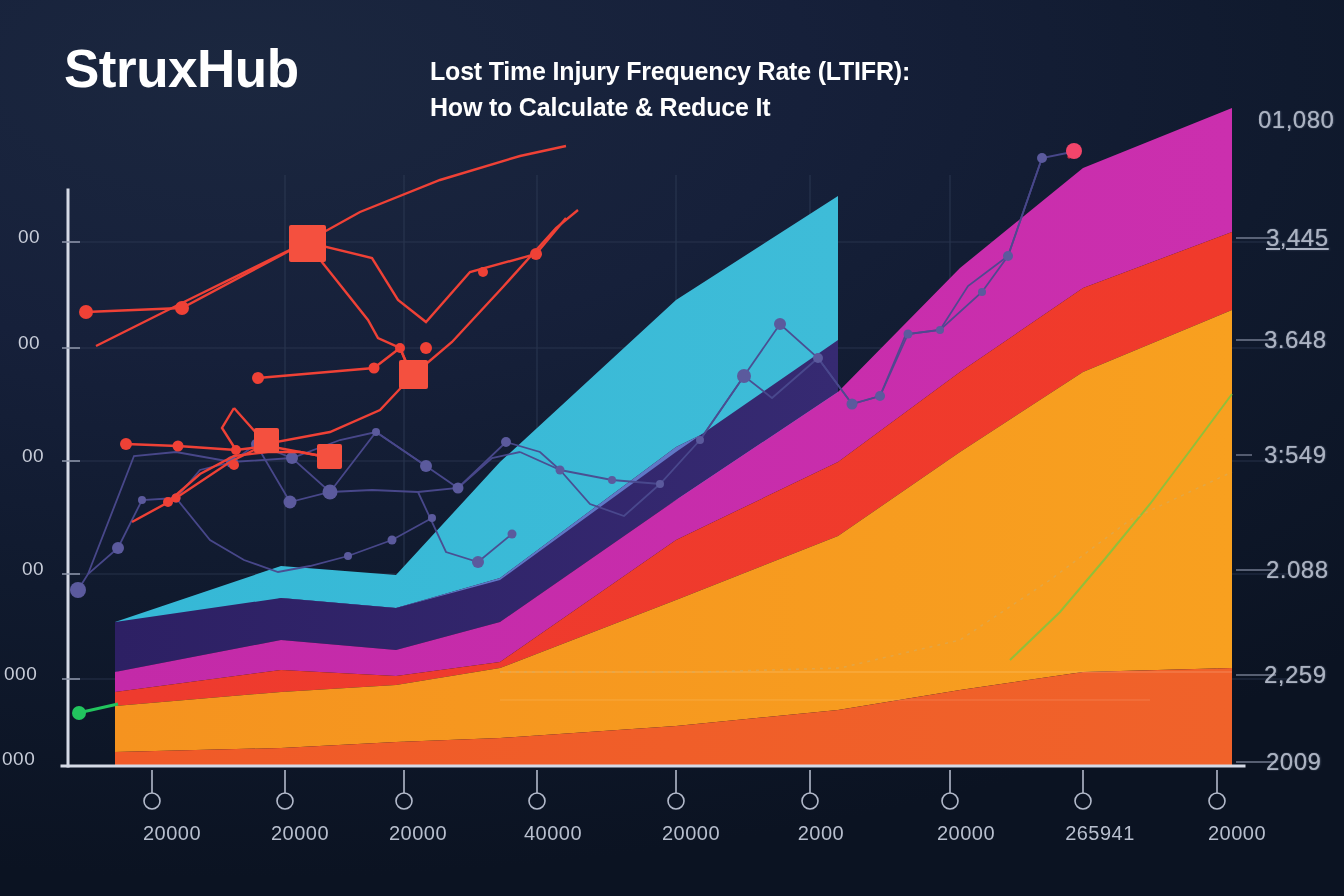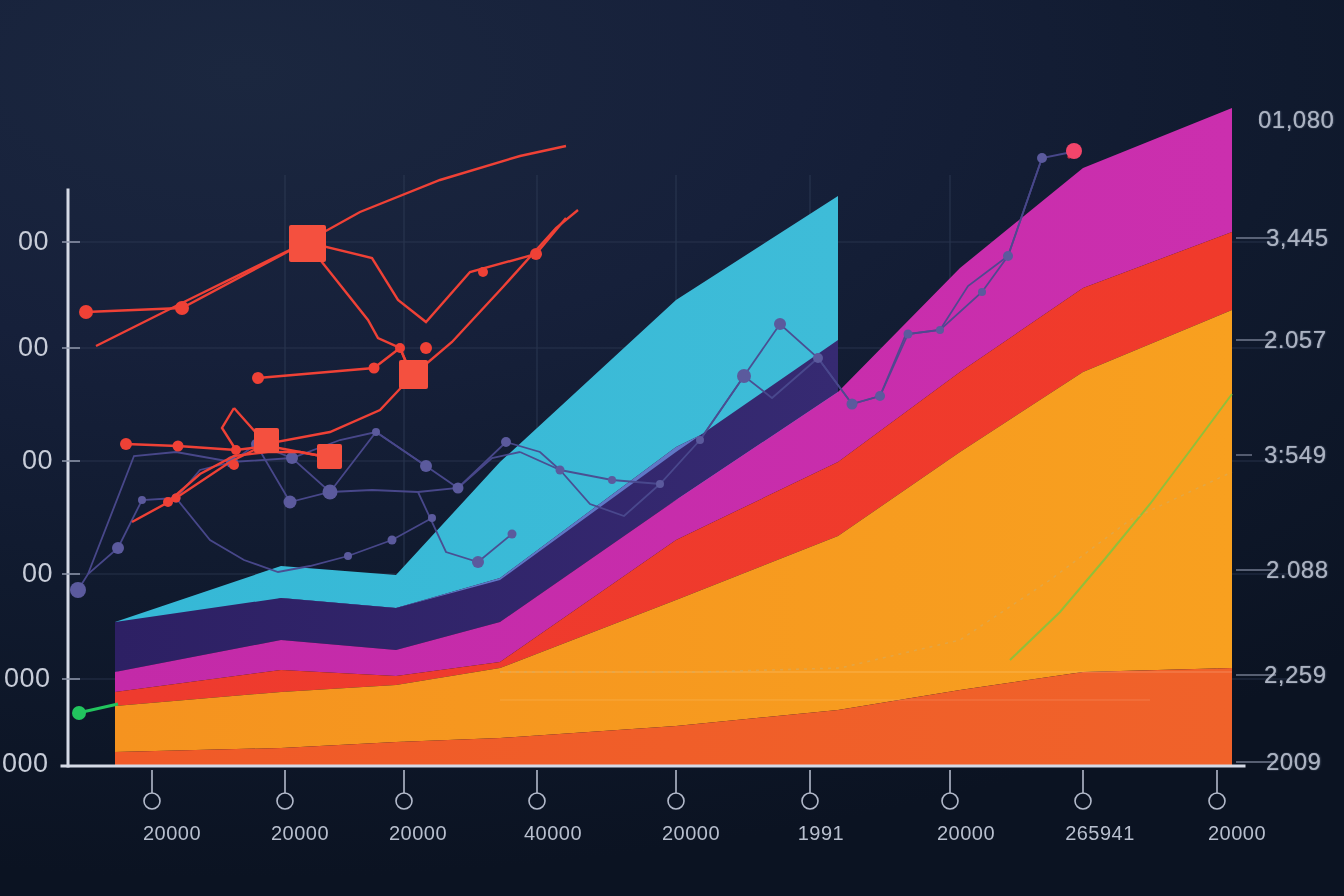--- a/index.html
+++ b/index.html
@@ -52,21 +52,21 @@
   #chart-svg {
     position: absolute;
     left: 0; top: 0;
     width: 1344px;
     height: 896px;
     z-index: 5;
   }
   
   .ylabel-left {
     position: absolute;
-    font-size: 27px;
+    font-size: 19px;
     color: #c7ccd8;
     white-space: nowrap;
     letter-spacing: 0.5px;
     z-index: 30;
   }
   .ylabel-right {
     position: absolute;
     font-size: 24px;
     color: #b9c0cf;
     white-space: nowrap;
@@ -84,20 +84,25 @@
     transform: translateX(-50%);
     z-index: 30;
   }
 </style>
 </head>
 <body>
 
 <div id="root">
 
   <div id="header">
+    <div id="brand">StruxHub</div>
+    <div id="title-block">
+      <div class="title-line">Lost Time Injury Frequency Rate (LTIFR):</div>
+      <div class="title-line">How to Calculate &amp; Reduce It</div>
+    </div>
   </div>
 
   <svg id="chart-svg" viewBox="0 0 1344 896" preserveAspectRatio="none">
     <defs>
       <linearGradient id="gOrangeDeep" x1="0" y1="0" x2="1" y2="0">
         <stop offset="0%" stop-color="#f05a28"></stop>
         <stop offset="100%" stop-color="#f0622a"></stop>
       </linearGradient>
       <linearGradient id="gOrange" x1="0" y1="0" x2="1" y2="0">
         <stop offset="0%" stop-color="#f5931f"></stop>
@@ -316,30 +321,30 @@
   </svg>
 
   <div class="ylabel-left" style="left:18px; top:226px;">00</div>
   <div class="ylabel-left" style="left:18px; top:332px;">00</div>
   <div class="ylabel-left" style="left:22px; top:445px;">00</div>
   <div class="ylabel-left" style="left:22px; top:558px;">00</div>
   <div class="ylabel-left" style="left:4px;  top:663px;">000</div>
   <div class="ylabel-left" style="left:2px;  top:748px;">000</div>
 
   <div class="ylabel-right" style="left:1258px; top:106px;">01,080</div>
-  <div class="ylabel-right" style="left:1266px; top:224px;">3,445</div>
-  <div class="ylabel-right" style="left:1264px; top:326px;">2.057</div>
+  <div class="ylabel-right" style="left:1266px; top:224px;text-decoration:underline;">3,445</div>
+  <div class="ylabel-right" style="left:1264px; top:326px;">3.648</div>
   <div class="ylabel-right" style="left:1264px; top:441px;">3:549</div>
   <div class="ylabel-right" style="left:1266px; top:556px;">2.088</div>
   <div class="ylabel-right" style="left:1264px; top:661px;">2,259</div>
   <div class="ylabel-right" style="left:1266px; top:748px;">2009</div>
 
   <div class="xlabel" style="left:172px;  top:822px;">20000</div>
   <div class="xlabel" style="left:300px;  top:822px;">20000</div>
   <div class="xlabel" style="left:418px;  top:822px;">20000</div>
   <div class="xlabel" style="left:553px;  top:822px;">40000</div>
   <div class="xlabel" style="left:691px;  top:822px;">20000</div>
-  <div class="xlabel" style="left:821px;  top:822px;">1991</div>
+  <div class="xlabel" style="left:821px;  top:822px;">2000</div>
   <div class="xlabel" style="left:966px;  top:822px;">20000</div>
   <div class="xlabel" style="left:1100px; top:822px;">265941</div>
   <div class="xlabel" style="left:1237px; top:822px;">20000</div>
 
 </div>
 
 </body></html>

